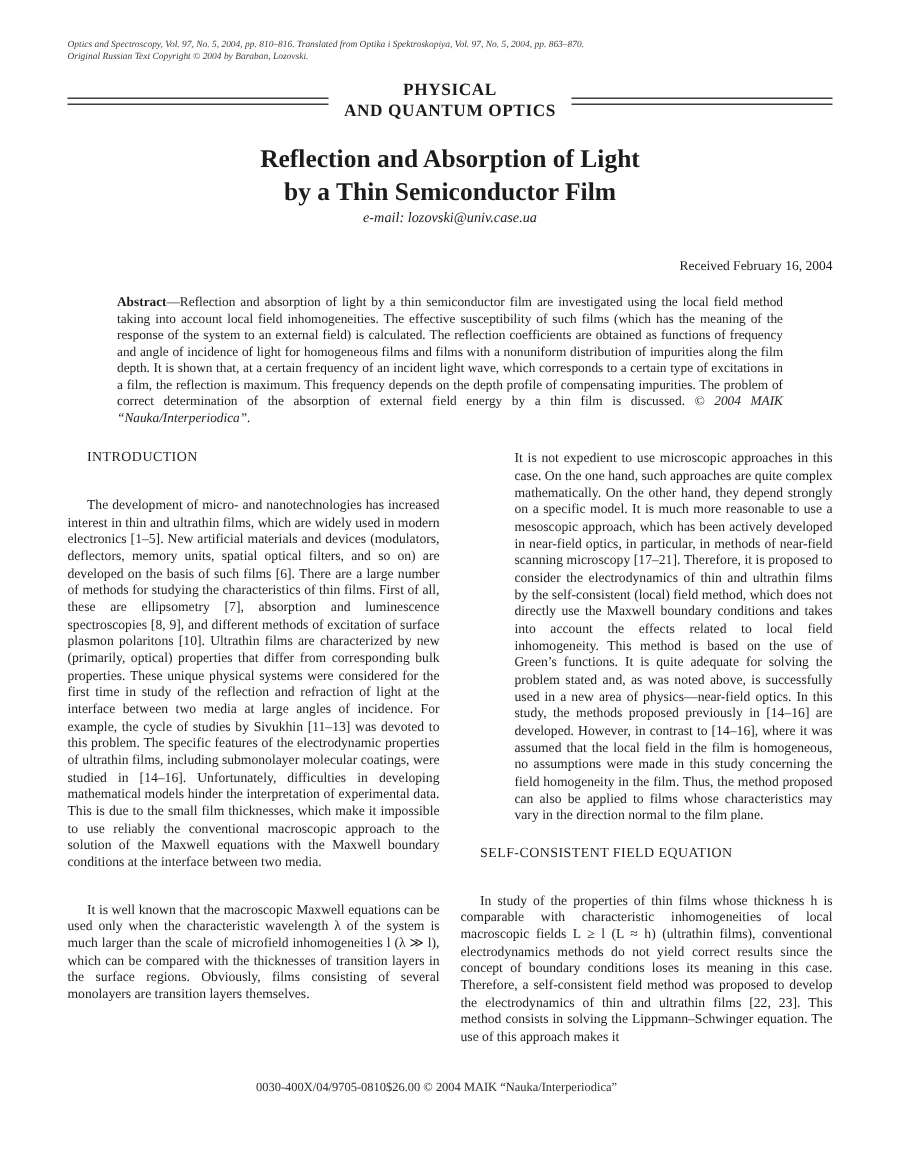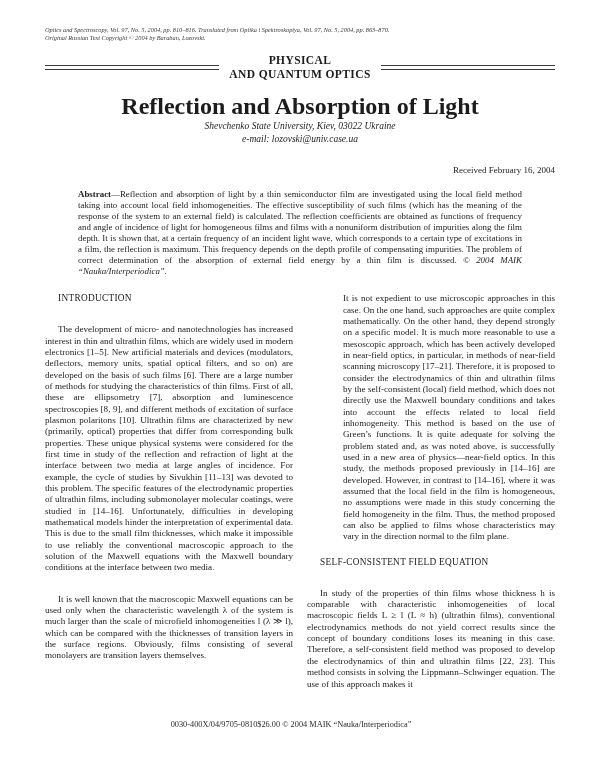--- a/index.html
+++ b/index.html
@@ -23,21 +23,21 @@
     flex:1 1 auto; height:5px; box-sizing:border-box;
     border-top:1.6px solid #3c3c3c; border-bottom:1.6px solid #3c3c3c;
   }
   .banner-text {
     padding:0 10px; text-align:center;
     font-weight:bold; font-size:11.5px; line-height:13.5px;
     letter-spacing:0.4px; white-space:nowrap;
   }
   .title {
     margin-top:14px; text-align:center;
-    font-size:24px; font-weight:bold; line-height:22px;
+    font-size:17px; font-weight:bold; line-height:22px;
   }
   .authors { margin-top:9px; text-align:center; font-weight:bold; font-size:11px; line-height:13px; }
   .affil   { margin-top:4px; text-align:center; font-style:italic; font-size:9.5px; line-height:11px; }
   .email   { margin-top:2px; text-align:center; font-style:italic; font-size:9.5px; line-height:11px; }
   .received{ margin-top:20px; text-align:right; font-size:9px; line-height:10px; }
   .abstract {
     margin:14px 33px 0 33px;
     font-size:8.9px; line-height:11px; text-align:justify;
   }
   .abstract .abs-label { font-weight:bold; }
@@ -72,23 +72,23 @@
     <div class="banner-rule"></div>
     <div class="banner-text">
       <div>PHYSICAL</div>
       <div>AND QUANTUM OPTICS</div>
     </div>
     <div class="banner-rule"></div>
   </div>
 
   <div class="title">
     <div>Reflection and Absorption of Light</div>
+    <div>by a Thin Semiconductor Film</div>
   </div>
 
-  <div class="affil">Shevchenko State University, Kiev, 03022 Ukraine</div>
   <div class="email">e-mail: lozovski@univ.case.ua</div>
   <div class="received">Received February 16, 2004</div>
 
   <div class="abstract">
     <span class="abs-label">Abstract</span><span>—Reflection and absorption of light by a thin semiconductor film are investigated using the local field method taking into account local field inhomogeneities. The effective susceptibility of such films (which has the meaning of the response of the system to an external field) is calculated. The reflection coefficients are obtained as functions of frequency and angle of incidence of light for homogeneous films and films with a nonuniform distribution of impurities along the film depth. It is shown that, at a certain frequency of an incident light wave, which corresponds to a certain type of excitations in a film, the reflection is maximum. This frequency depends on the depth profile of compensating impurities. The problem of correct determination of the absorption of external field energy by a thin film is discussed. </span><span class="abs-copy">© 2004 MAIK “Nauka/Interperiodica”.</span>
   </div>
 
   <div class="columns">
     <div class="col">
       <p class="col-heading">INTRODUCTION</p>

